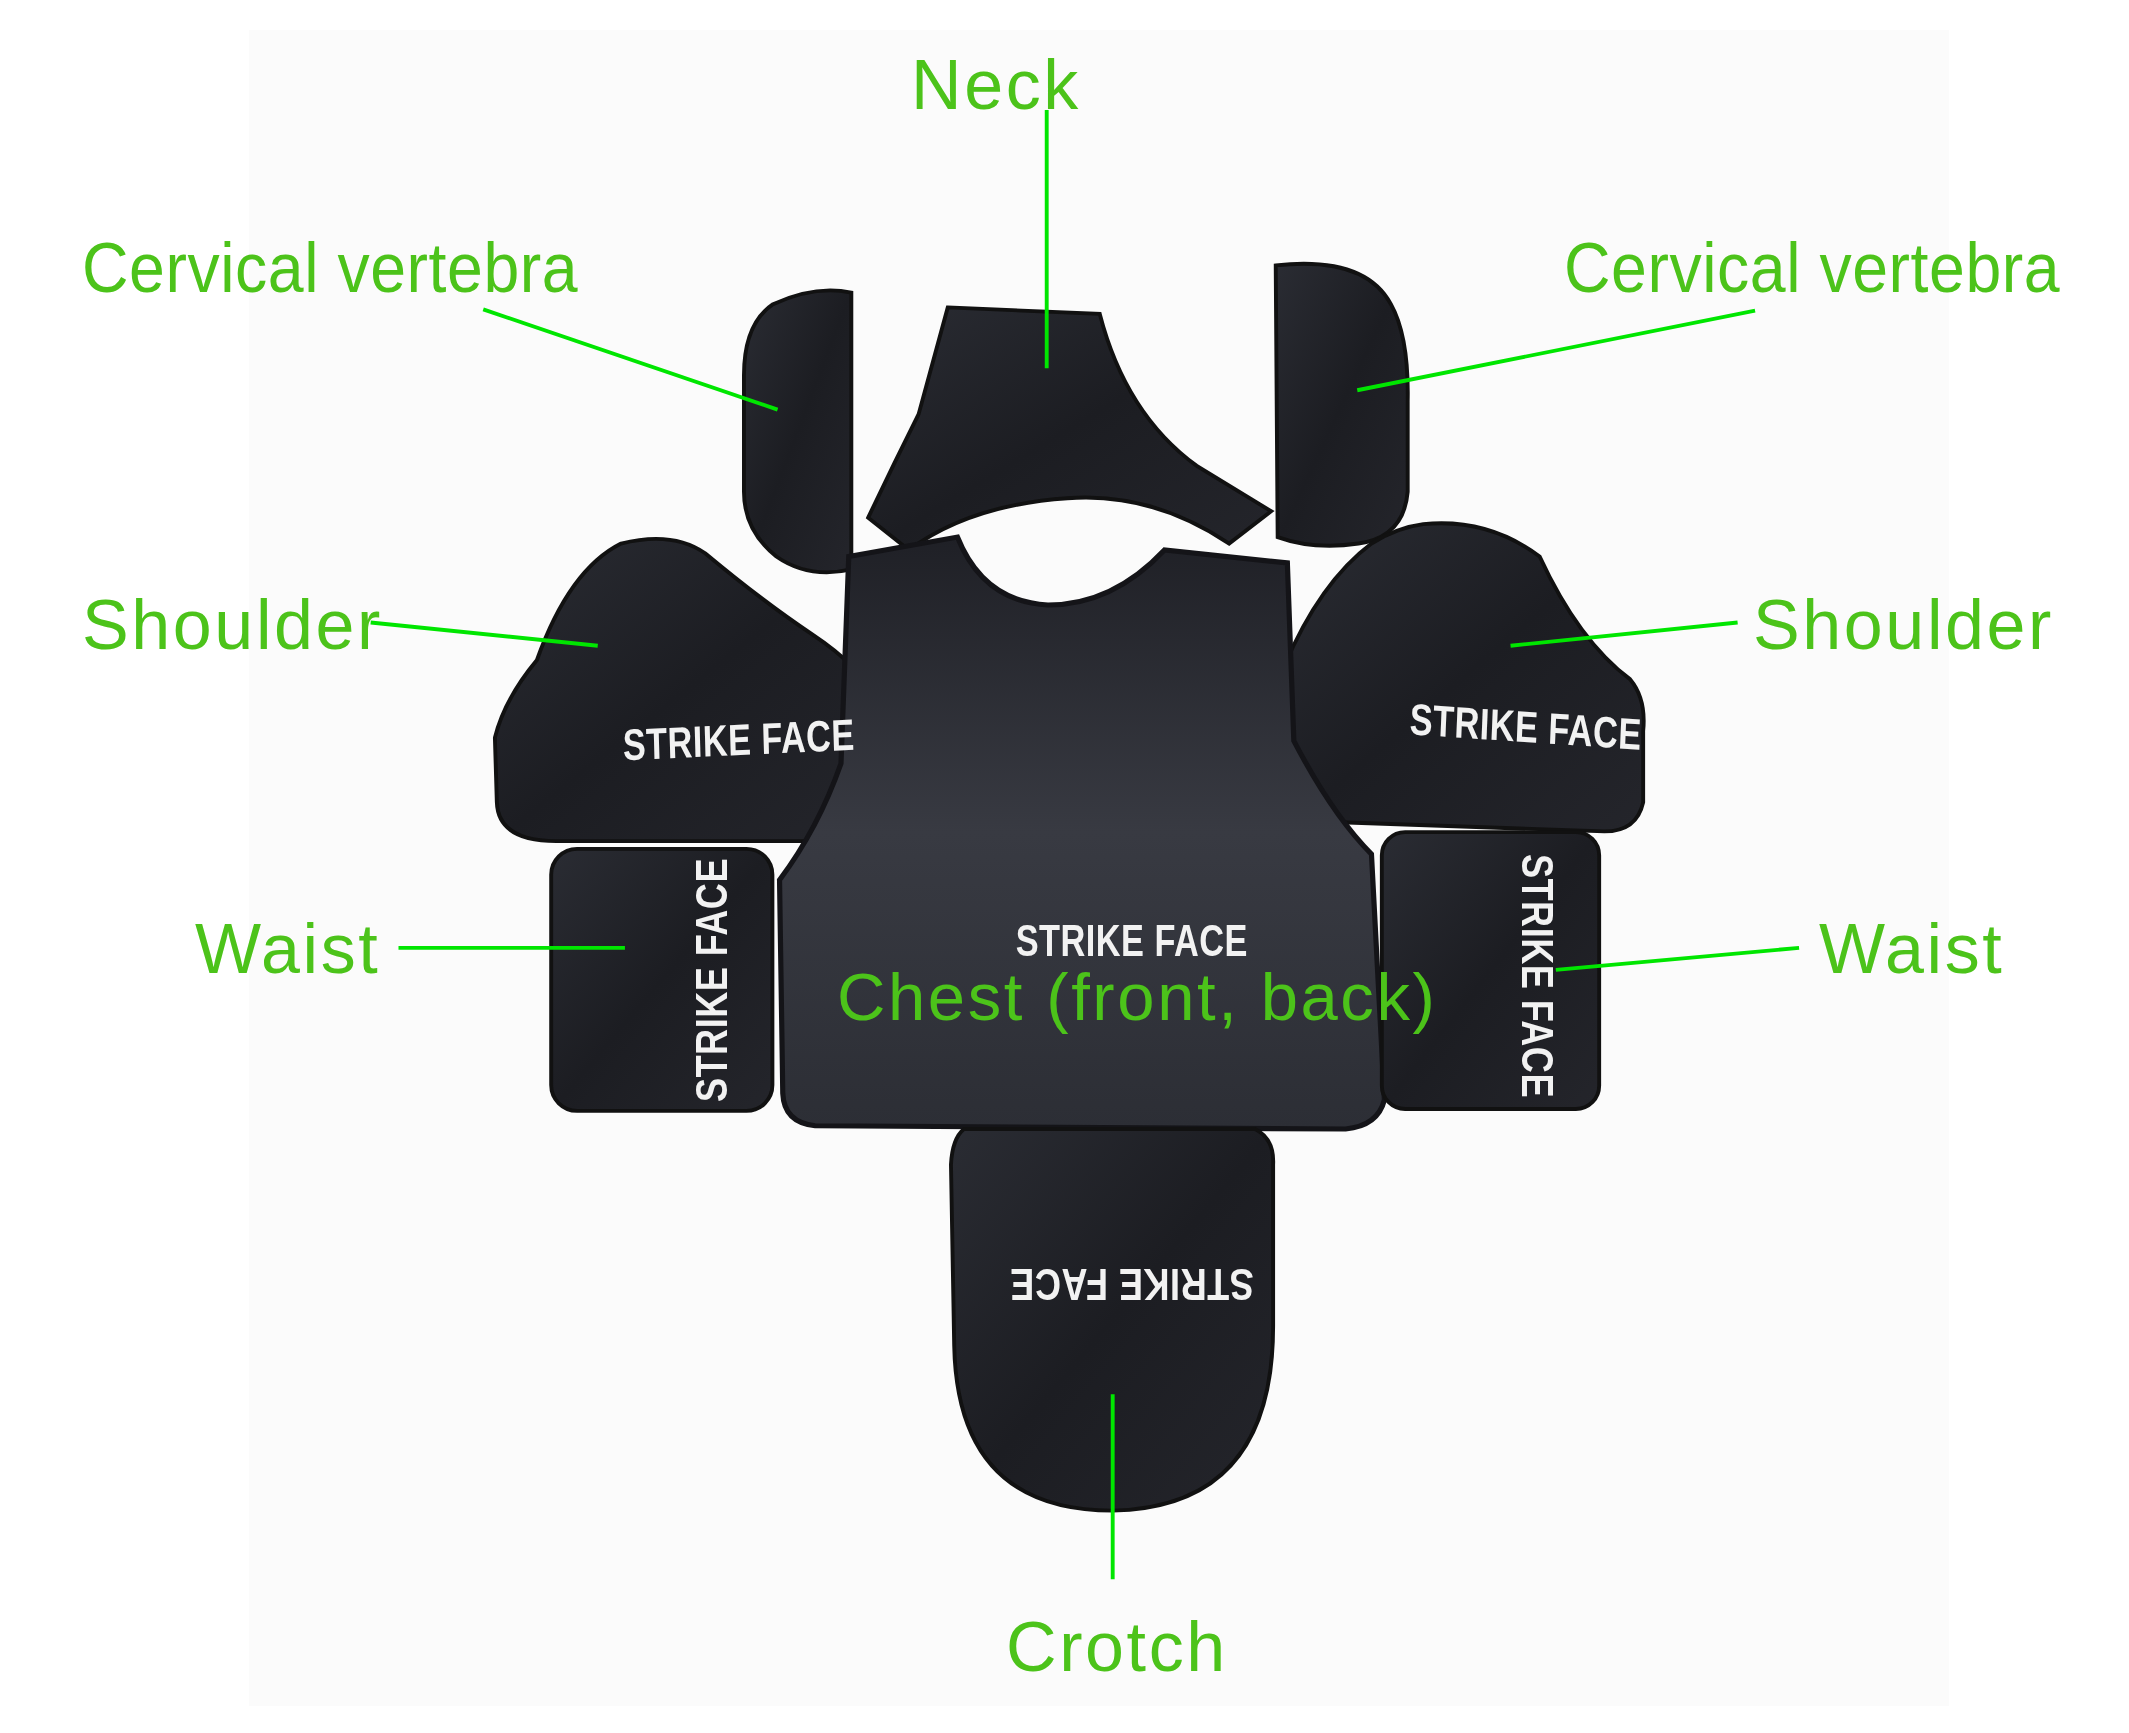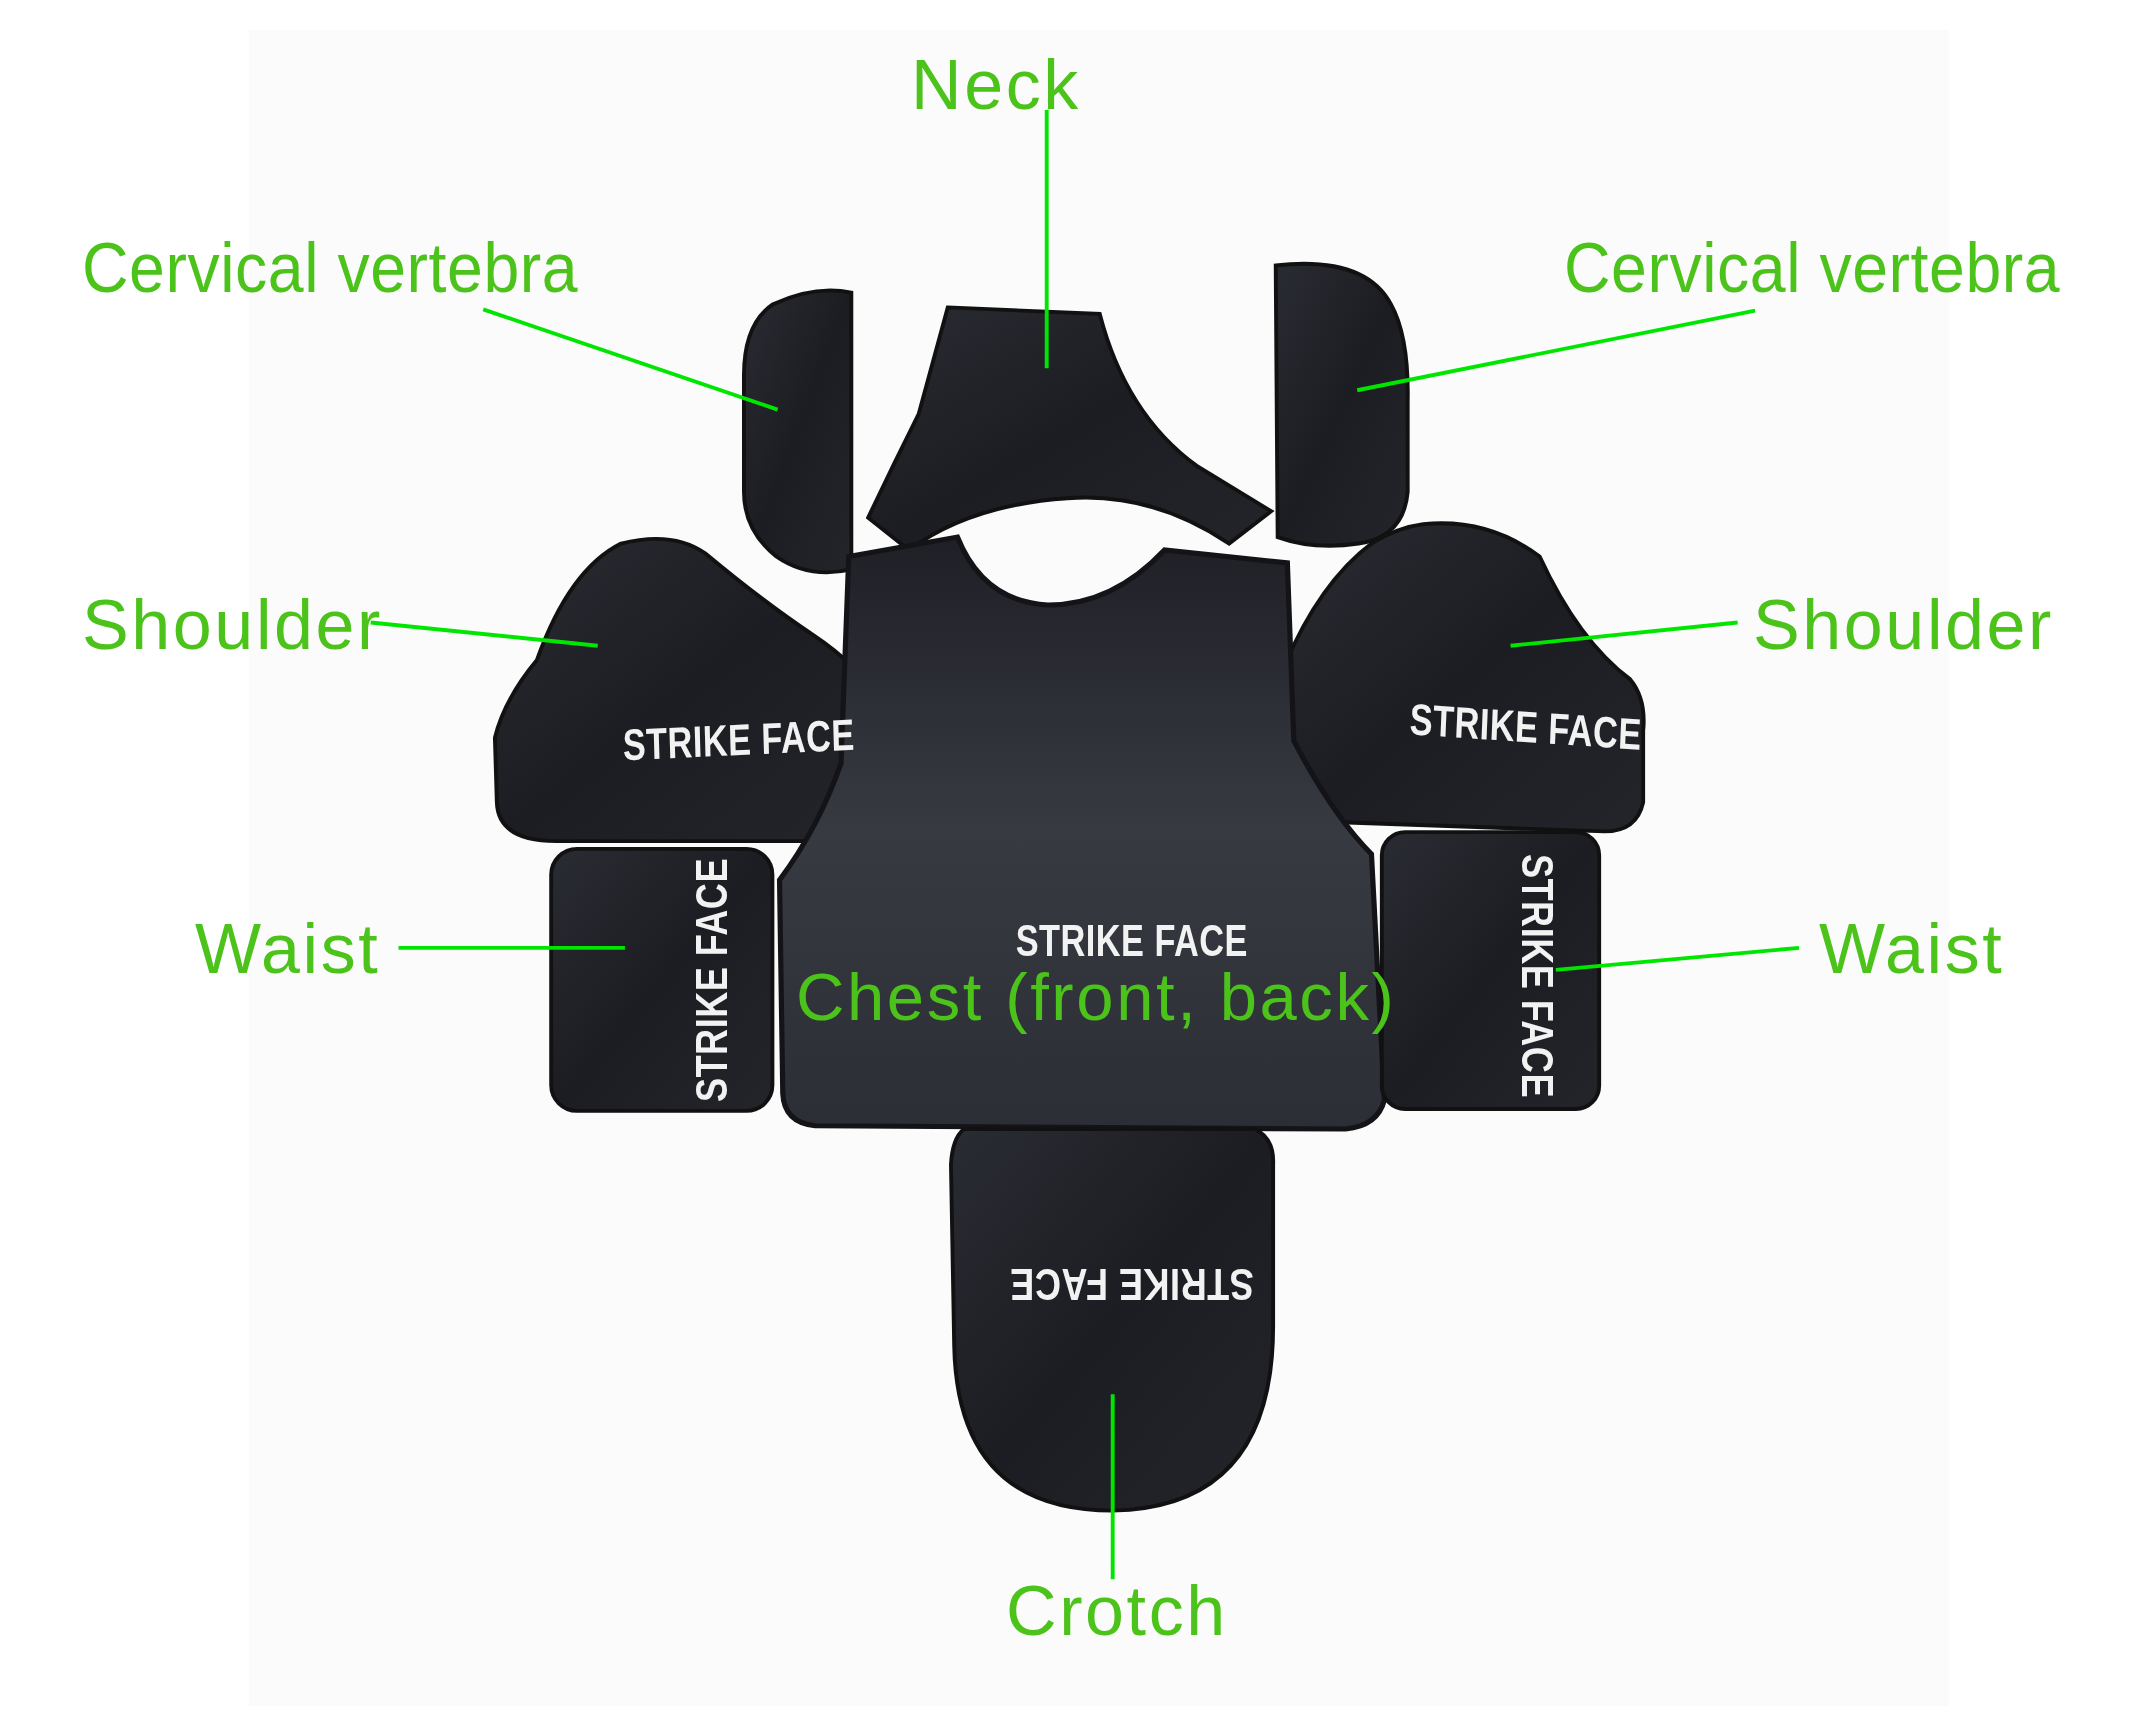--- a/index.html
+++ b/index.html
@@ -69,15 +69,15 @@
 <div class="sf" style="left:1388px; top:954px; transform: rotate(90deg) scaleX(0.82);">STRIKE FACE</div>
 <div class="sf" style="left:983px; top:1262px; transform: rotate(180deg) scaleX(0.82);">STRIKE FACE</div>
 
 <div class="label wide" style="left:911px; top:50px;">Neck</div>
 <div class="label" style="left:82px; top:233px;">Cervical vertebra</div>
 <div class="label" style="left:1564px; top:233px;">Cervical vertebra</div>
 <div class="label wide" style="left:82px; top:590px;">Shoulder</div>
 <div class="label wide" style="left:1753px; top:590px;">Shoulder</div>
 <div class="label wide" style="left:195px; top:914px;">Waist</div>
 <div class="label wide" style="left:1819px; top:914px;">Waist</div>
-<div class="label wide" style="left:796px; top:963px; font-size:67px;">Chest (front, back)</div>
-<div class="label wide" style="left:1006px; top:1576px;">Crotch</div>
+<div class="label wide" style="left:837px; top:963px; font-size:67px;">Chest (front, back)</div>
+<div class="label wide" style="left:1006px; top:1612px;">Crotch</div>
 
 
 </body></html>

